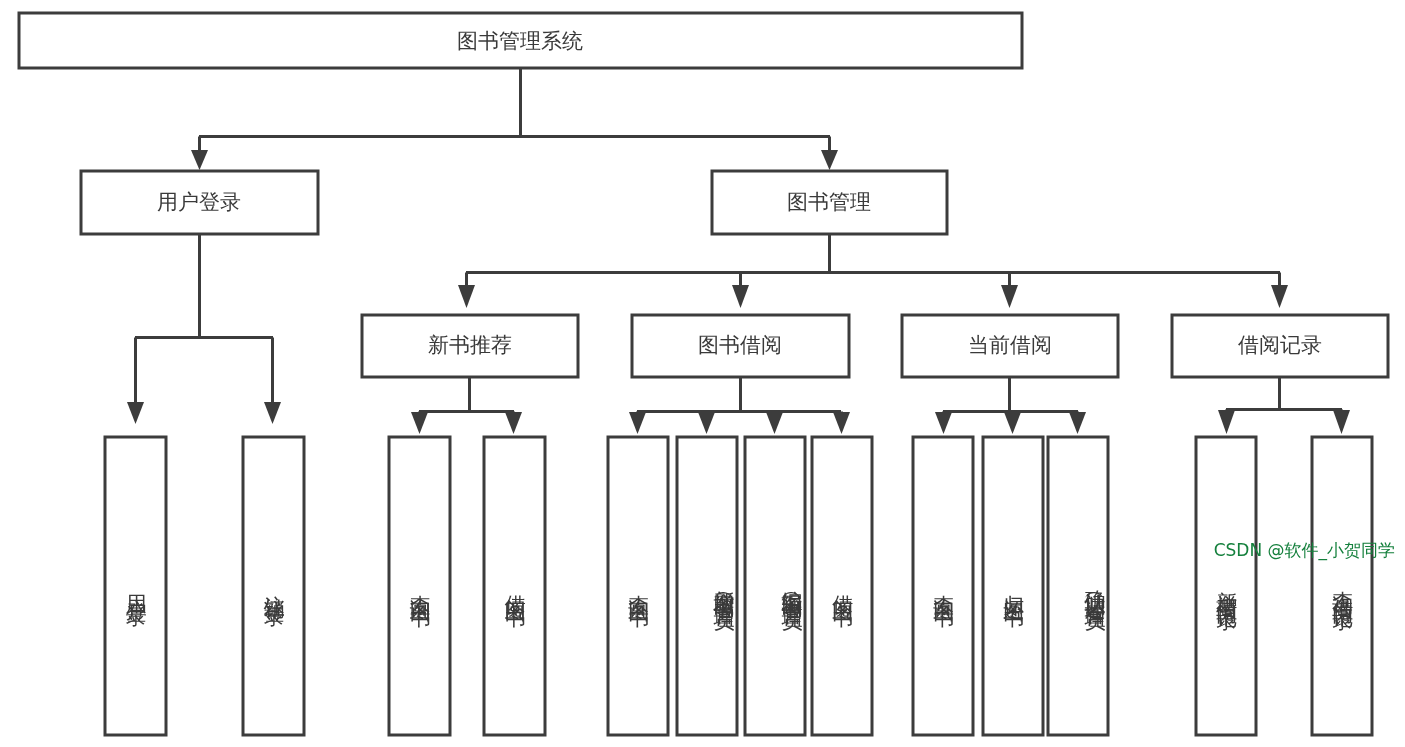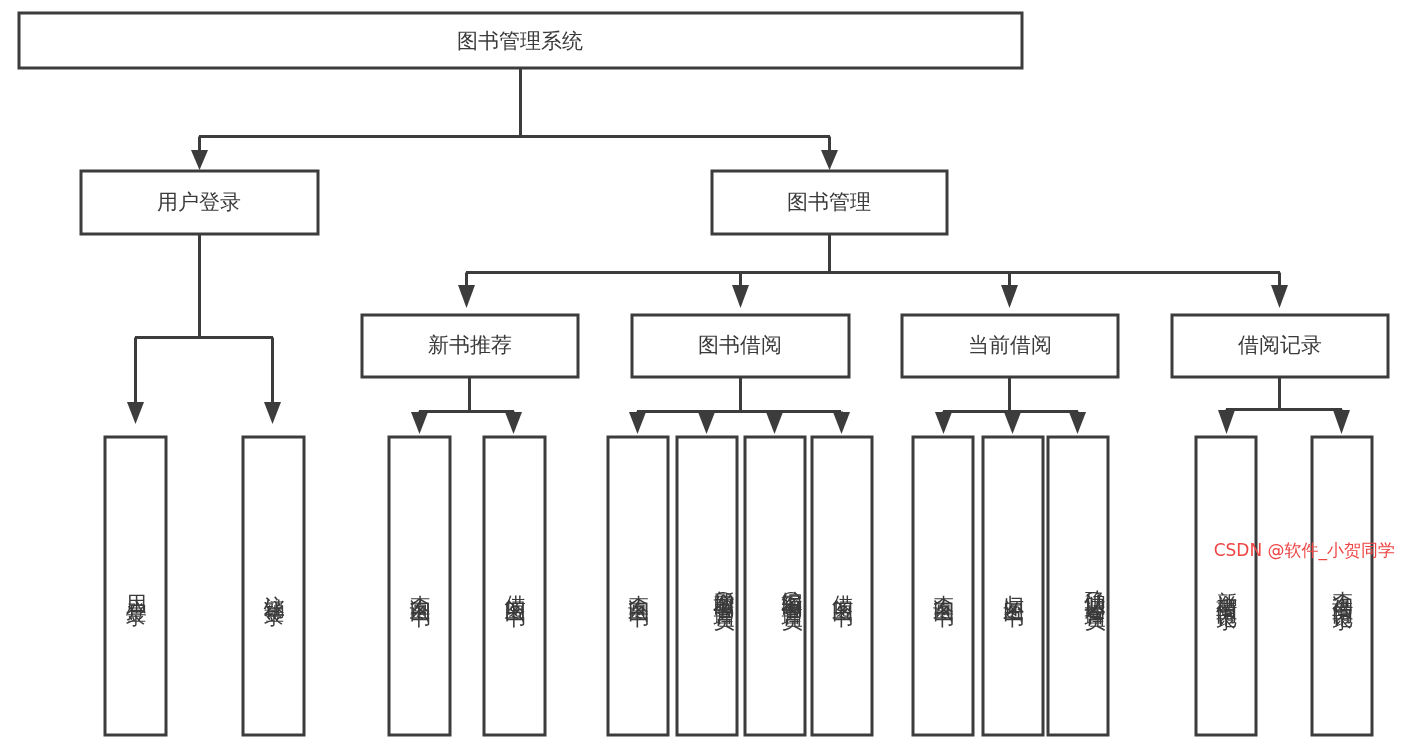--- a/index.html
+++ b/index.html
@@ -48,21 +48,21 @@
     fill: #3a3a3a;
     text-anchor: middle;
     dominant-baseline: middle;
   }
   .watermark {
     position: absolute;
     right: 10px;
     bottom: 4px;
     font-family: "DejaVu Sans", "Liberation Sans", sans-serif;
     font-size: 17px;
-    color: #ef4444;
+    color: #15803d;
     white-space: nowrap;
     user-select: none;
   }
 </style>
 </head>
 <body>
 
 <div id="diagram-root">
 
   <svg id="tree-svg" viewBox="0 0 1405 747">

